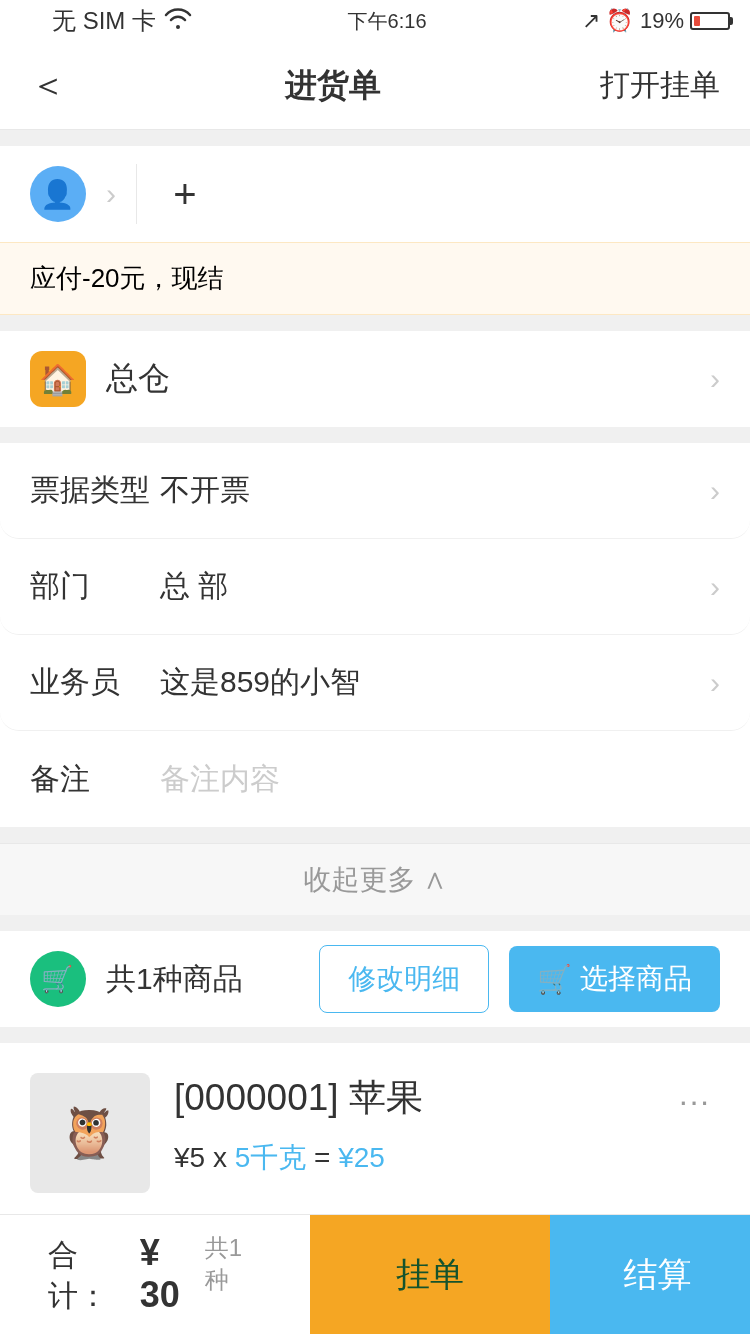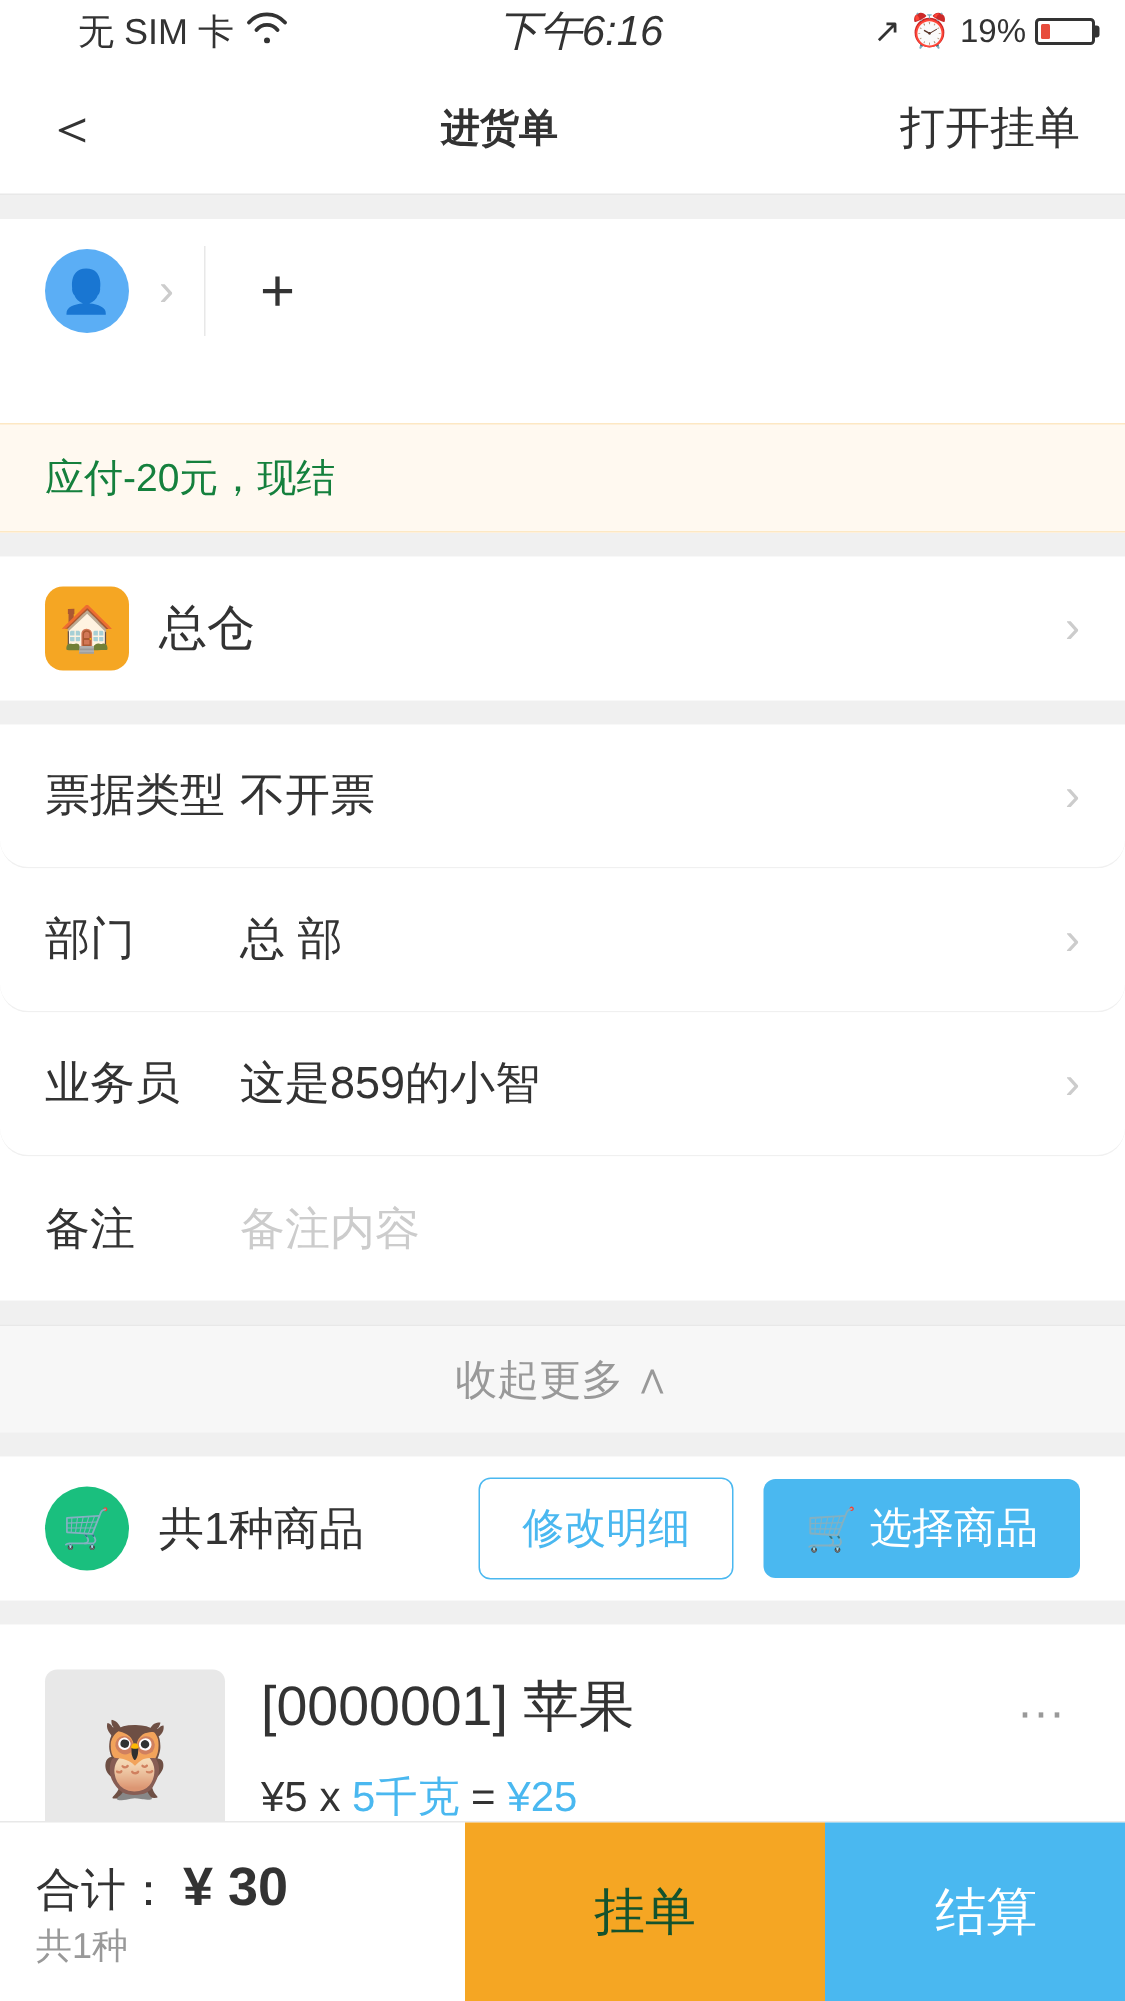--- a/index.html
+++ b/index.html
@@ -19,21 +19,21 @@
       height: 42px;
       background: #fff;
       display: flex;
       align-items: center;
       justify-content: space-between;
       padding: 0 20px;
       font-size: 24px;
       color: #333;
     }
     .status-bar-left { display: flex; align-items: center; gap: 8px; margin-left: 32px; }
-    .status-bar-center { font-size: 28px; font-weight: 500; font-style: italic; }
+    .status-bar-center { font-size: 20px; font-weight: 500; }
     .status-bar-right { display: flex; align-items: center; gap: 6px; font-size: 22px; }
     .battery {
       width: 40px; height: 18px; border: 2px solid #333; border-radius: 3px;
       position: relative; display: inline-flex; align-items: center; padding: 2px;
     }
     .battery::after {
       content: '';
       position: absolute; right: -5px; top: 50%; transform: translateY(-50%);
       width: 3px; height: 8px; background: #333; border-radius: 0 2px 2px 0;
     }
@@ -46,21 +46,21 @@
       width: 750px;
       height: 88px;
       background: #fff;
       display: flex;
       align-items: center;
       justify-content: space-between;
       padding: 0 30px;
       border-bottom: 1px solid #e8e8e8;
     }
     .nav-back { font-size: 36px; color: #333; cursor: pointer; }
-    .nav-title { font-size: 26px; font-weight: 600; color: #333; }
+    .nav-title { font-size: 32px; font-weight: 600; color: #333; }
     .nav-action { font-size: 30px; color: #333; cursor: pointer; }
 
     
     .content { background: #f0f0f0; }
 
     
     .section {
       background: #fff;
       margin-bottom: 16px;
     }
@@ -90,24 +90,23 @@
       width: 56px; height: 56px;
       display: flex; align-items: center; justify-content: center;
       font-size: 40px; color: #333; cursor: pointer;
     }
 
     
     .alert-banner {
       background: #fff9f0;
       padding: 18px 30px;
       font-size: 26px;
-      color: #15803d;
+      color: #000000;
       border-top: 1px solid #fde8c3;
       border-bottom: 1px solid #fde8c3;
-      margin-top: 40px;
     }
 
     
     .warehouse-row {
       display: flex;
       align-items: center;
       padding: 0 30px;
       height: 96px;
       background: #fff;
     }
@@ -219,23 +218,23 @@
       height: 120px;
       background: #fff;
       display: flex;
       align-items: center;
       position: fixed;
       bottom: 0;
       border-top: 1px solid #e8e8e8;
     }
     .total-section {
       flex: 1;
-      padding: 0 24px;
-      display: flex;
-      flex-direction: column;
+      padding: 0 48px;
+      display: flex;
+      flex-direction: row;
       justify-content: center;
     }
     .total-label { font-size: 30px; color: #333; display: flex; align-items: baseline; gap: 8px; }
     .total-amount { font-size: 36px; font-weight: 600; color: #333; }
     .total-count { font-size: 24px; color: #999; }
     .btn-hang {
       width: 240px; height: 120px;
       background: #f5a623;
       color: #14532d; font-size: 34px;
       display: flex; align-items: center; justify-content: center;

